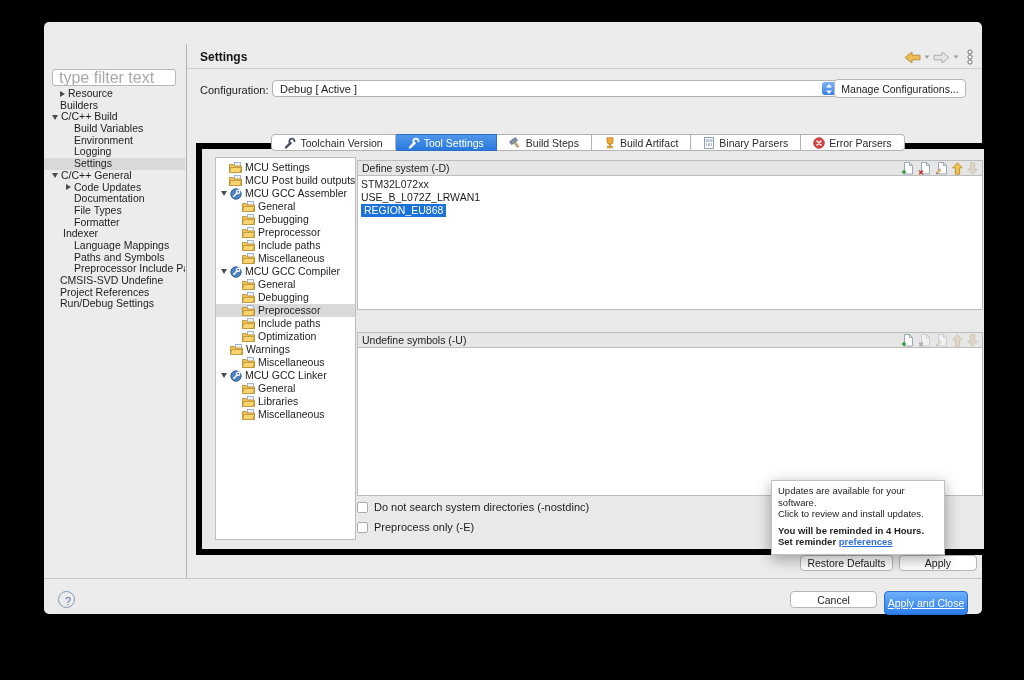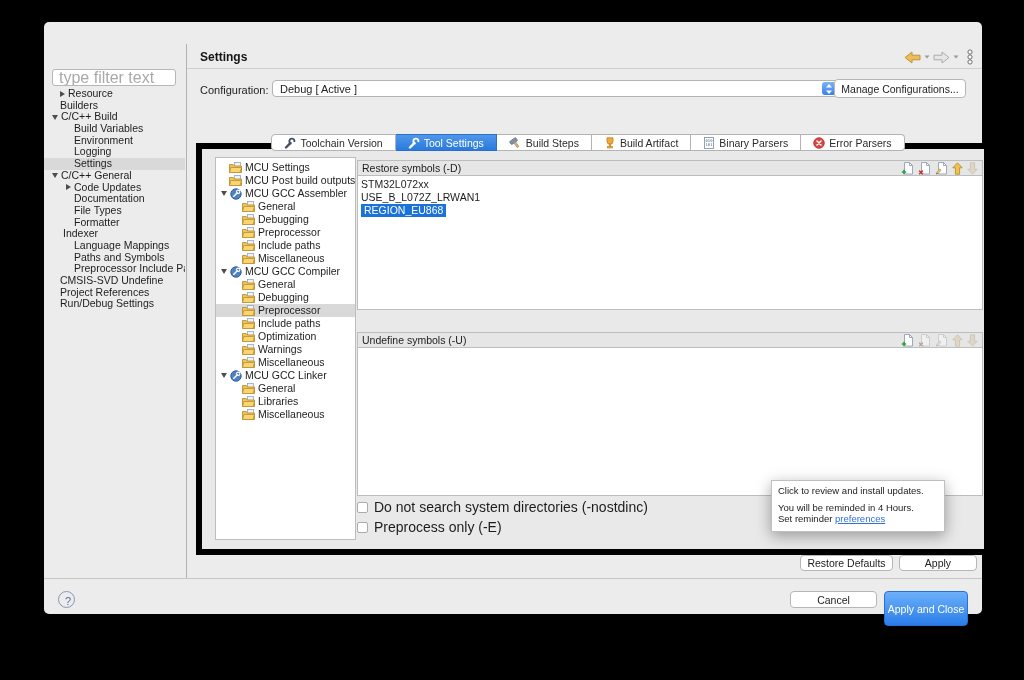--- a/index.html
+++ b/index.html
@@ -50,36 +50,36 @@
   .trow{height:13px;line-height:13px;font-size:10.5px;color:#1d1d1d;display:flex;align-items:center;white-space:nowrap;cursor:default;}
   .trow.sel{background:#d9d9d9;}
   .trow .icn{margin-right:3px;flex:none;}
   .symsec{position:absolute;left:155px;width:626px;box-sizing:border-box;}
   .symhead{height:16px;background:#e6e6e6;border:1px solid #bdbdbd;display:flex;align-items:center;padding:0 4px;font-size:10.5px;color:#1d1d1d;box-sizing:border-box;}
   .symtools{margin-left:auto;display:flex;align-items:center;gap:4px;}
   .symlist{background:#fff;border:1px solid #bdbdbd;border-top:none;box-sizing:border-box;padding-top:2px;}
   .lrow{height:13px;line-height:13px;font-size:10.5px;color:#1d1d1d;padding-left:3px;white-space:nowrap;cursor:default;}
   .lrow .selspan{background:#1b72d8;color:#fff;padding:0 3px;display:inline-block;}
   .checks{position:absolute;left:155px;top:352px;}
-  .chk{display:flex;align-items:center;gap:6px;font-size:14px;color:#1d1d1d;height:12px;margin-bottom:8px;cursor:default;}
+  .chk{display:flex;align-items:center;gap:6px;font-size:11px;color:#1d1d1d;height:12px;margin-bottom:8px;cursor:default;}
   .box{width:11px;height:11px;background:#fff;border:1px solid #ababab;border-radius:2px;box-sizing:border-box;flex:none;}
   .restore-btn{position:absolute;left:613px;top:511px;width:93px;height:16px;}
   .apply-btn{position:absolute;left:712px;top:511px;width:78px;height:16px;}
   
   .hsep-bottom{position:absolute;left:0;top:556px;right:0;height:1px;background:#c6c6c6;}
   .help{position:absolute;left:14px;top:569px;width:17px;height:17px;border-radius:50%;border:1.4px solid #8398b3;color:#54719c;font-size:11px;line-height:16px;text-align:center;background:transparent;box-sizing:border-box;cursor:default;}
   .cancel-btn{position:absolute;left:746px;top:569px;width:87px;height:17px;}
-  .applyclose-btn{position:absolute;left:840px;top:569px;width:84px;height:35px;}
+  .applyclose-btn{position:absolute;left:840px;top:569px;width:84px;height:24px;text-decoration:underline;}
   
   .popup{position:absolute;left:727px;top:458px;width:172px;background:#fff;border:1px solid #bfbfbf;box-shadow:0 4px 14px rgba(0,0,0,.35);z-index:10;}
   .popup-head{display:flex;align-items:center;padding:3px 6px 2px 6px;border-bottom:1px solid #e0e0e0;}
   .popup-title{font-size:10px;font-weight:bold;color:#111;}
   .popup-close{margin-left:auto;font-size:11px;color:#333;line-height:10px;cursor:default;}
   .popup-body{padding:4px 6px 6px 6px;font-size:9.5px;color:#222;line-height:11.5px;}
-  .popup-body .para2{margin-top:5px;}
+  .popup-body .para2{margin-top:5px;font-weight:bold;}
   .link{color:#2f6fdb;text-decoration:underline;cursor:default;}
 </style>
 </head>
 <body>
 
 <div class="window">
 
 
   <div class="sidebar">
     <input class="filter" type="text" placeholder="type filter text" style="">
@@ -411,21 +411,21 @@
           <div class="trow" style="padding-left:26px">
             <span class="icn">
               <svg width="13" height="11" viewBox="0 0 13 11">
                 <rect x="5.5" y="0.5" width="6" height="6" fill="#eef3fa" stroke="#93a7c4" stroke-width="0.8"></rect>
                 <path d="M0.5 2.5 H4.2 L5.4 4 H12.5 V10.5 H0.5 Z" fill="#f4c44f" stroke="#b8903a" stroke-width="0.9"></path>
                 <path d="M1.8 5.5 H12.5 L11 10.5 H0.5 Z" fill="#fad56d" stroke="#b8903a" stroke-width="0.8"></path>
               </svg>
             </span>
             <span>Optimization</span>
           </div>
-          <div class="trow" style="padding-left:26px">
+          <div class="trow" style="padding-left:14px">
             <span class="icn">
               <svg width="13" height="11" viewBox="0 0 13 11">
                 <rect x="5.5" y="0.5" width="6" height="6" fill="#eef3fa" stroke="#93a7c4" stroke-width="0.8"></rect>
                 <path d="M0.5 2.5 H4.2 L5.4 4 H12.5 V10.5 H0.5 Z" fill="#f4c44f" stroke="#b8903a" stroke-width="0.9"></path>
                 <path d="M1.8 5.5 H12.5 L11 10.5 H0.5 Z" fill="#fad56d" stroke="#b8903a" stroke-width="0.8"></path>
               </svg>
             </span>
             <span>Warnings</span>
           </div>
           <div class="trow" style="padding-left:26px">
@@ -476,21 +476,21 @@
                 <path d="M0.5 2.5 H4.2 L5.4 4 H12.5 V10.5 H0.5 Z" fill="#f4c44f" stroke="#b8903a" stroke-width="0.9"></path>
                 <path d="M1.8 5.5 H12.5 L11 10.5 H0.5 Z" fill="#fad56d" stroke="#b8903a" stroke-width="0.8"></path>
               </svg>
             </span>
             <span>Miscellaneous</span>
           </div>
         </div>
 
       <div class="symsec" style="top:11px;">
         <div class="symhead">
-          <span>Restore symbols (-D)</span>
+          <span>Define system (-D)</span>
           <span class="symtools" id="define-toolbar">
               <span class="icn">
                 <svg width="13" height="13" viewBox="0 0 13 13">
                   <path d="M3.5 0.5 h5 l3 3 v8.5 h-8 Z" fill="#fff" stroke="#93a0b4" stroke-width="0.9"></path>
                   <path d="M8.5 0.5 v3 h3" fill="none" stroke="#93a0b4" stroke-width="0.9"></path>
                   <path d="M3 7.8 v4.4 M0.8 10 h4.4" stroke="#2f9e3f" stroke-width="1.6"></path>
                 </svg>
               </span>
               <span class="icn">
                 <svg width="13" height="13" viewBox="0 0 13 13">
@@ -588,20 +588,21 @@
   </div>
 
   <div class="hsep-bottom"></div>
   <button class="help">?</button>
   <button class="btn cancel-btn">Cancel</button>
   <button class="btn primary applyclose-btn">Apply and Close</button>
 
   <div class="popup">
     <div class="popup-body">
       <div class="para1">
+        <div>Updates are available for your software.</div>
         <div>Click to review and install updates.</div>
       </div>
       <div class="para2">
         <div>You will be reminded in 4 Hours.</div>
         <div><span>Set reminder </span><span class="link">preferences</span></div>
       </div>
     </div>
   </div>
 
 </div>

